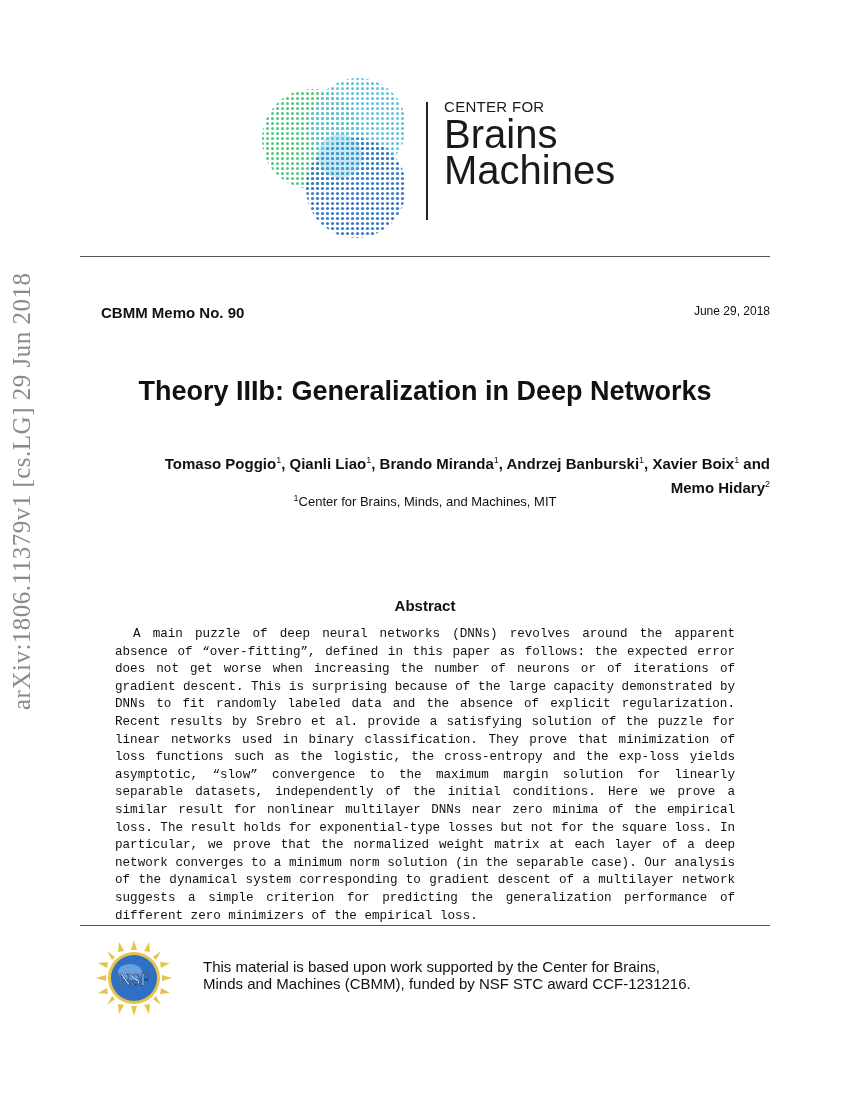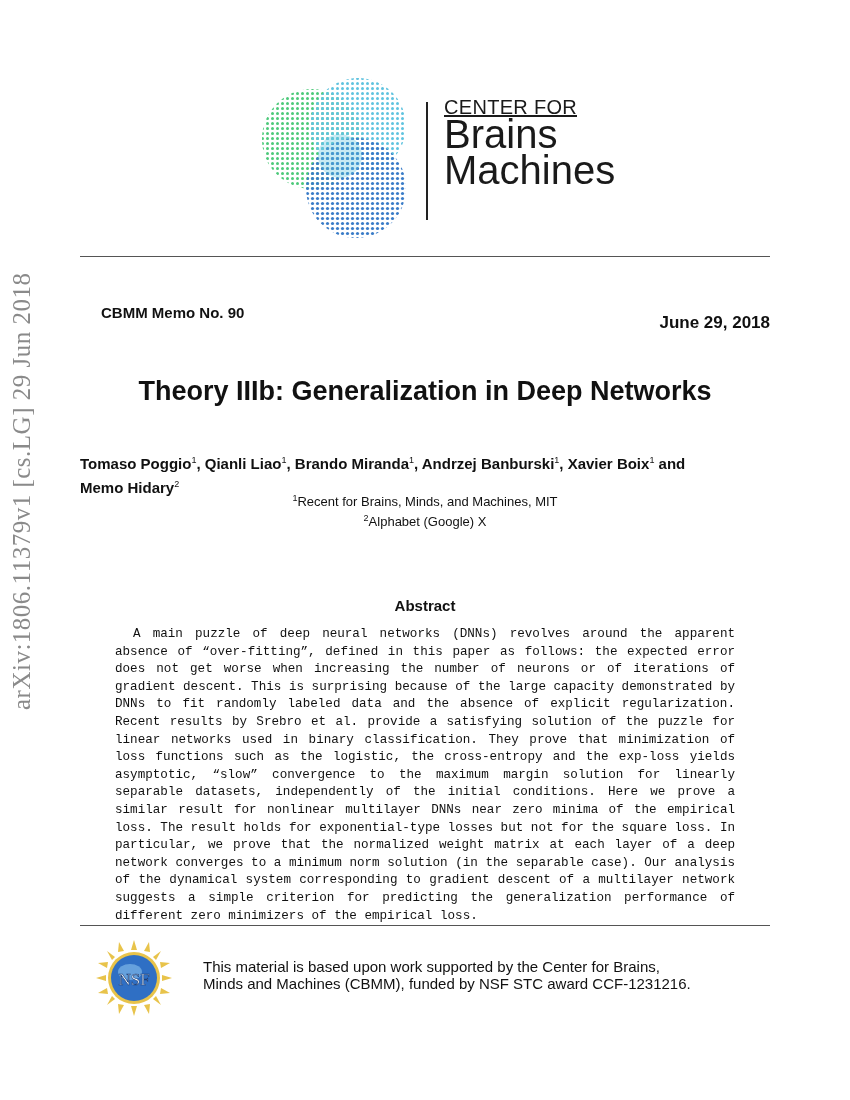--- a/index.html
+++ b/index.html
@@ -2,27 +2,27 @@
 <html><head>
 <meta charset="utf-8">
 <style>
   html, body { margin:0; padding:0; background:#fff; }
   body { width:850px; height:1100px; position:relative; overflow:hidden; font-family:"Liberation Sans", sans-serif; color:#111; }
   .abs { position:absolute; }
   .logo-wrap { left:250px; top:76px; width:360px; height:170px; }
   .logo-circles { left:0; top:0; width:170px; height:170px; position:absolute; }
   .logo-bar { position:absolute; left:176px; top:26px; width:2px; height:118px; background:#222; }
   .logo-text { position:absolute; left:194px; top:22px; color:#1a1a1a; }
-  .logo-small { font-size:20px; letter-spacing:0.3px; line-height:18px;text-decoration:underline; }
+  .logo-small { font-size:15px; letter-spacing:0.3px; line-height:18px; }
   .logo-big { font-size:40px; line-height:36px; font-weight:normal; }
   .rule { left:80px; width:690px; height:1px; background:#555; }
   .memo { left:101px; top:304px; font-size:15px; font-weight:bold; }
-  .date { right:80px; top:313px; font-size:17px; font-weight:bold; }
+  .date { right:80px; top:304px; font-size:12px; font-weight:normal; }
   .title { left:0; width:850px; top:376px; text-align:center; font-size:27px; font-weight:bold; }
-  .authors { left:80px; width:690px; top:450px; text-align:left; font-size:15px; font-weight:bold; line-height:20px; }
+  .authors { left:80px; width:690px; top:450px; text-align:right; font-size:15px; font-weight:bold; line-height:20px; }
   .authors sup, .affil sup { font-weight:normal; font-size:9px; }
   .affil { left:80px; width:690px; top:490px; text-align:center; font-size:13px; line-height:17px; }
   .abs-head { left:0; width:850px; top:597px; text-align:center; font-size:15px; font-weight:bold; }
   .abstract { left:115px; width:620px; top:626px; font-size:12.6px; line-height:17.6px; text-align:justify; text-indent:18px; hyphens:none;font-family:Liberation Mono, monospace; }
   .side { left:8px; top:710px; transform-origin:0 0; transform:rotate(-90deg); font-family:"Liberation Serif", serif; font-size:25px; color:#8a8a8a; white-space:nowrap; letter-spacing:0.5px; }
   .nsf { left:94px; top:938px; width:80px; height:80px; }
   .ack { left:203px; top:958px; font-size:15px; font-weight:normal; line-height:17px; }
 </style>
 </head>
 <body>
@@ -61,22 +61,21 @@
 <div class="abs date">June 29, 2018</div>
 
 <div class="abs title">Theory IIIb: Generalization in Deep Networks</div>
 
 <div class="abs authors">
   <span>Tomaso Poggio</span><sup>1</sup><span>, </span><span>Qianli Liao</span><sup>1</sup><span>, </span><span>Brando Miranda</span><sup>1</sup><span>, </span><span>Andrzej Banburski</span><sup>1</sup><span>, </span><span>Xavier Boix</span><sup>1</sup><span> and</span><br>
   <span>Memo Hidary</span><sup>2</sup>
 </div>
 
 <div class="abs affil">
-  <div><sup>1</sup><span>Recent for Brains, Minds, and Machines, MIT</span></div>
-  <div><sup>2</sup><span>Alphabet (Google) X</span></div>
+  <div><sup>1</sup><span>Center for Brains, Minds, and Machines, MIT</span></div>
 </div>
 
 <div class="abs abs-head">Abstract</div>
 <div class="abs abstract">A main puzzle of deep neural networks (DNNs) revolves around the apparent absence of “over-fitting”, defined in this paper as follows: the expected error does not get worse when increasing the number of neurons or of iterations of gradient descent. This is surprising because of the large capacity demonstrated by DNNs to fit randomly labeled data and the absence of explicit regularization. Recent results by Srebro et al. provide a satisfying solution of the puzzle for linear networks used in binary classification. They prove that minimization of loss functions such as the logistic, the cross-entropy and the exp-loss yields asymptotic, “slow” convergence to the maximum margin solution for linearly separable datasets, independently of the initial conditions. Here we prove a similar result for nonlinear multilayer DNNs near zero minima of the empirical loss. The result holds for exponential-type losses but not for the square loss. In particular, we prove that the normalized weight matrix at each layer of a deep network converges to a minimum norm solution (in the separable case). Our analysis of the dynamical system corresponding to gradient descent of a multilayer network suggests a simple criterion for predicting the generalization performance of different zero minimizers of the empirical loss.</div>
 
 <div class="abs rule" style="top:925px"></div>
 
 <svg class="abs nsf" viewBox="0 0 80 80" width="80" height="80">
   <g fill="#e8c34a">
     <polygon points="40,2 43,12 37,12"></polygon>

